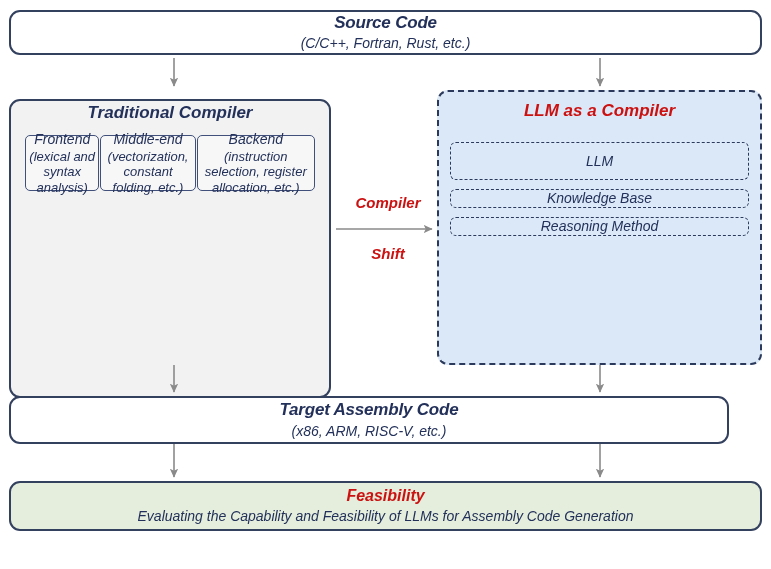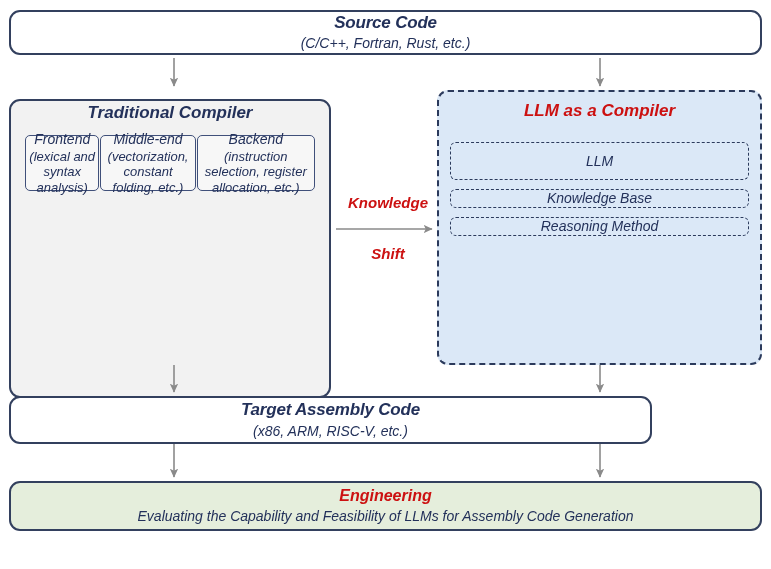--- a/index.html
+++ b/index.html
@@ -49,21 +49,21 @@
     line-height: 1.2;
     color: #23315a;
     margin-top: 3px;
   }
 
   
   #source-code-box {
     left: 9px;  top: 10px;  width: 753px; height: 45px;
   }
   #target-assembly-box {
-    left: 9px;  top: 396px; width: 643px; height: 48px;
+    left: 9px;  top: 396px; width: 720px; height: 48px;
   }
   #compilereval-box {
     left: 9px;  top: 481px; width: 753px; height: 50px;
     background: #e5eedc;
   }
   #compilereval-box .ce-title {
     font-style: italic;
     font-weight: bold;
     font-size: 16px;
     color: #cc1111;
@@ -250,21 +250,21 @@
         <div class="stage-desc">(vectorization, constant folding, etc.)</div>
       </div>
       <div class="stage-box">
         <div class="stage-name">Backend</div>
         <div class="stage-desc">(instruction selection, register allocation, etc.)</div>
       </div>
     </div>
   </div>
 
   <div id="paradigm-shift">
-    <div class="ps-word first">Knowledge</div>
+    <div class="ps-word first">Compiler</div>
     <div class="ps-word second">Shift</div>
   </div>
 
   <div class="rbox" id="llm-panel">
     <div class="panel-title">LLM as a Compiler</div>
     <div class="llm-list">
       <div class="llm-row">
         <div class="llm-box">
           <div class="llm-label">LLM</div>
         </div>
@@ -277,17 +277,17 @@
       </div>
     </div>
   </div>
 
   <div class="rbox" id="target-assembly-box">
     <div class="title-lg">Target Assembly Code</div>
     <div class="sub-lg">(x86, ARM, RISC-V, etc.)</div>
   </div>
 
   <div class="rbox" id="compilereval-box">
-    <div class="ce-title">Engineering</div>
+    <div class="ce-title">Feasibility</div>
     <div class="ce-sub">Evaluating the Capability and Feasibility of LLMs for Assembly Code Generation</div>
   </div>
 
 </div>
 
 </body></html>

